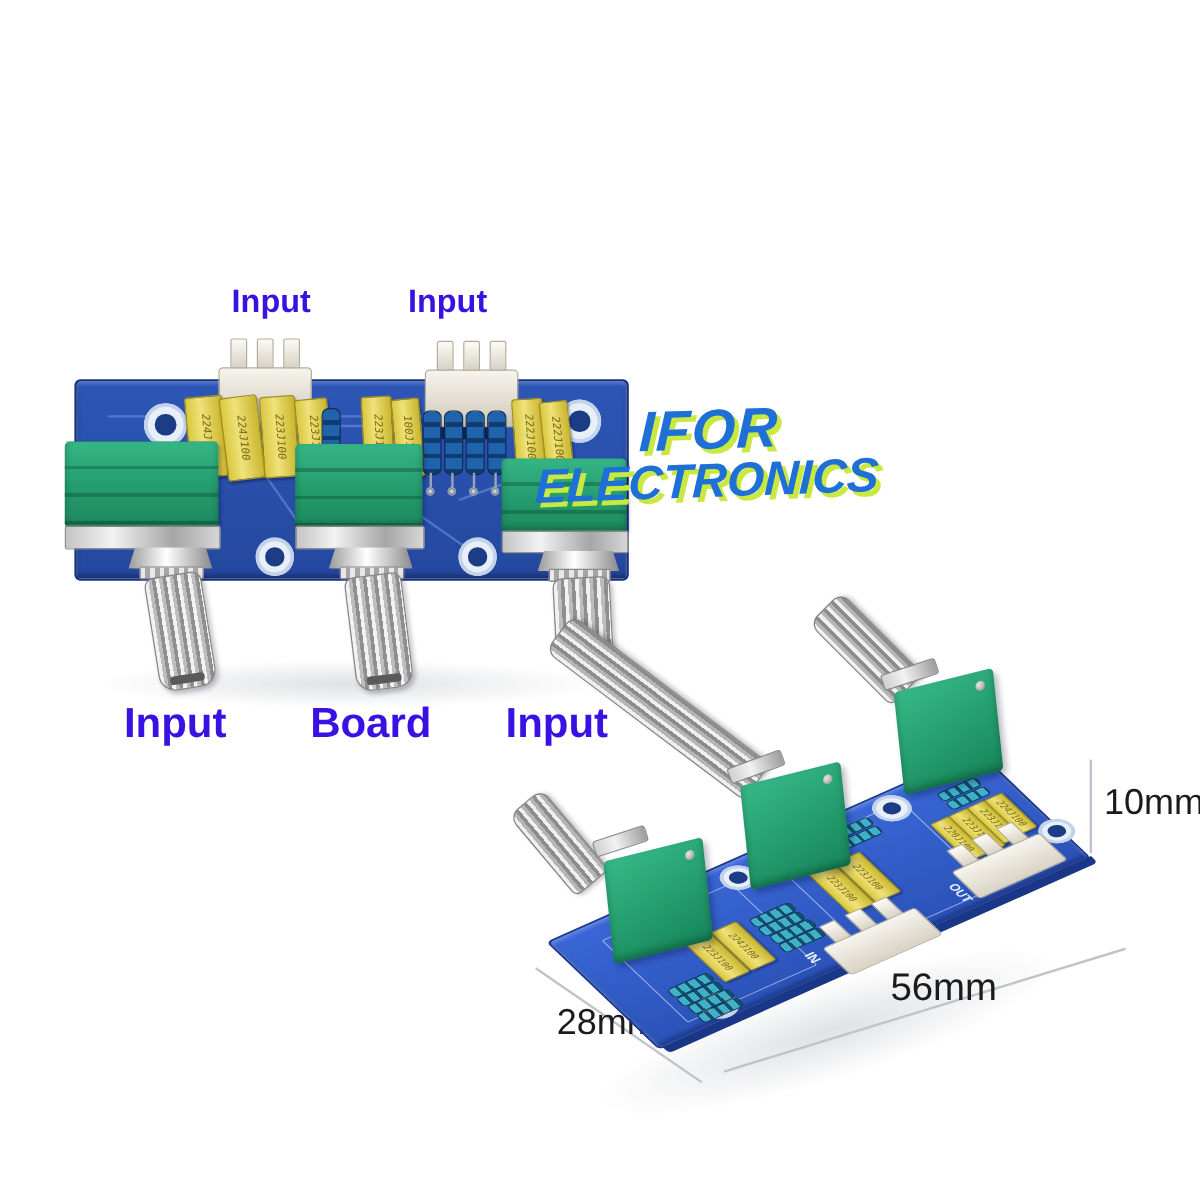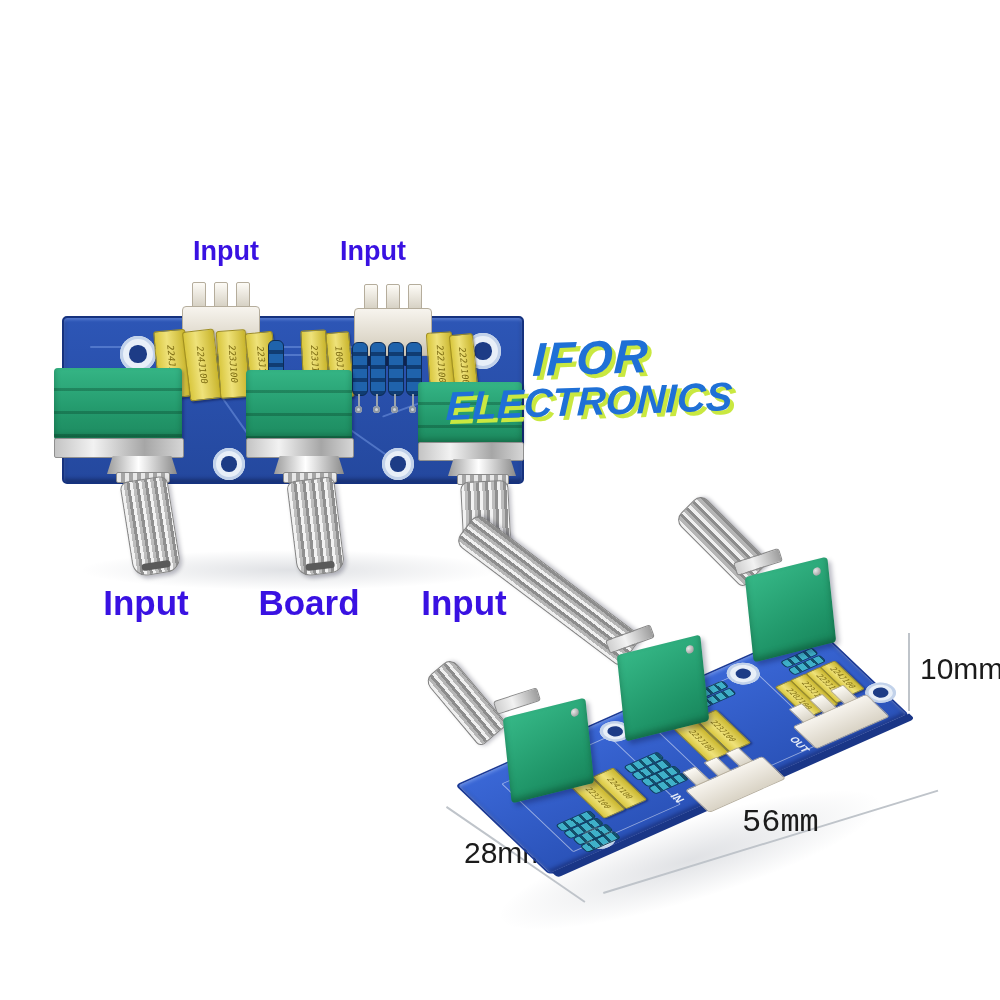--- a/index.html
+++ b/index.html
@@ -307,18 +307,18 @@
   <div class="abs pot2" style="left:720px;top:455px;width:160px;height:210px;">
     <div class="shaft2" style="left:17px;top:23px;width:36px;height:95px;transform:rotate(-45deg);"></div>
     <div class="collar2" style="left:14px;top:100px;width:46px;height:12px;transform:rotate(-18deg);"></div>
     <div class="body2" style="left:28px;top:112px;width:85px;height:85px;"></div>
   </div>
 
   <div class="abs dimline" style="left:908px;top:633px;width:2px;height:78px;"></div>
   <div class="abs dimtext" style="left:920px;top:652px;">10mm</div>
 
   <div class="abs dimline" style="left:603px;top:892px;width:350px;height:2px;transform:rotate(-17deg);transform-origin:0 0;"></div>
-  <div class="abs dimtext" style="left:742px;top:804px;font-size:32px;font-family:Liberation Mono, monospace;">56mm</div>
+  <div class="abs dimtext" style="left:742px;top:804px;font-size:32px;">56mm</div>
 
   <div class="abs dimline" style="left:447px;top:806px;width:168px;height:2px;transform:rotate(34.5deg);transform-origin:0 0;"></div>
   <div class="abs dimtext" style="left:464px;top:836px;">28mm</div>
 
 </div>
 
 </body></html>

